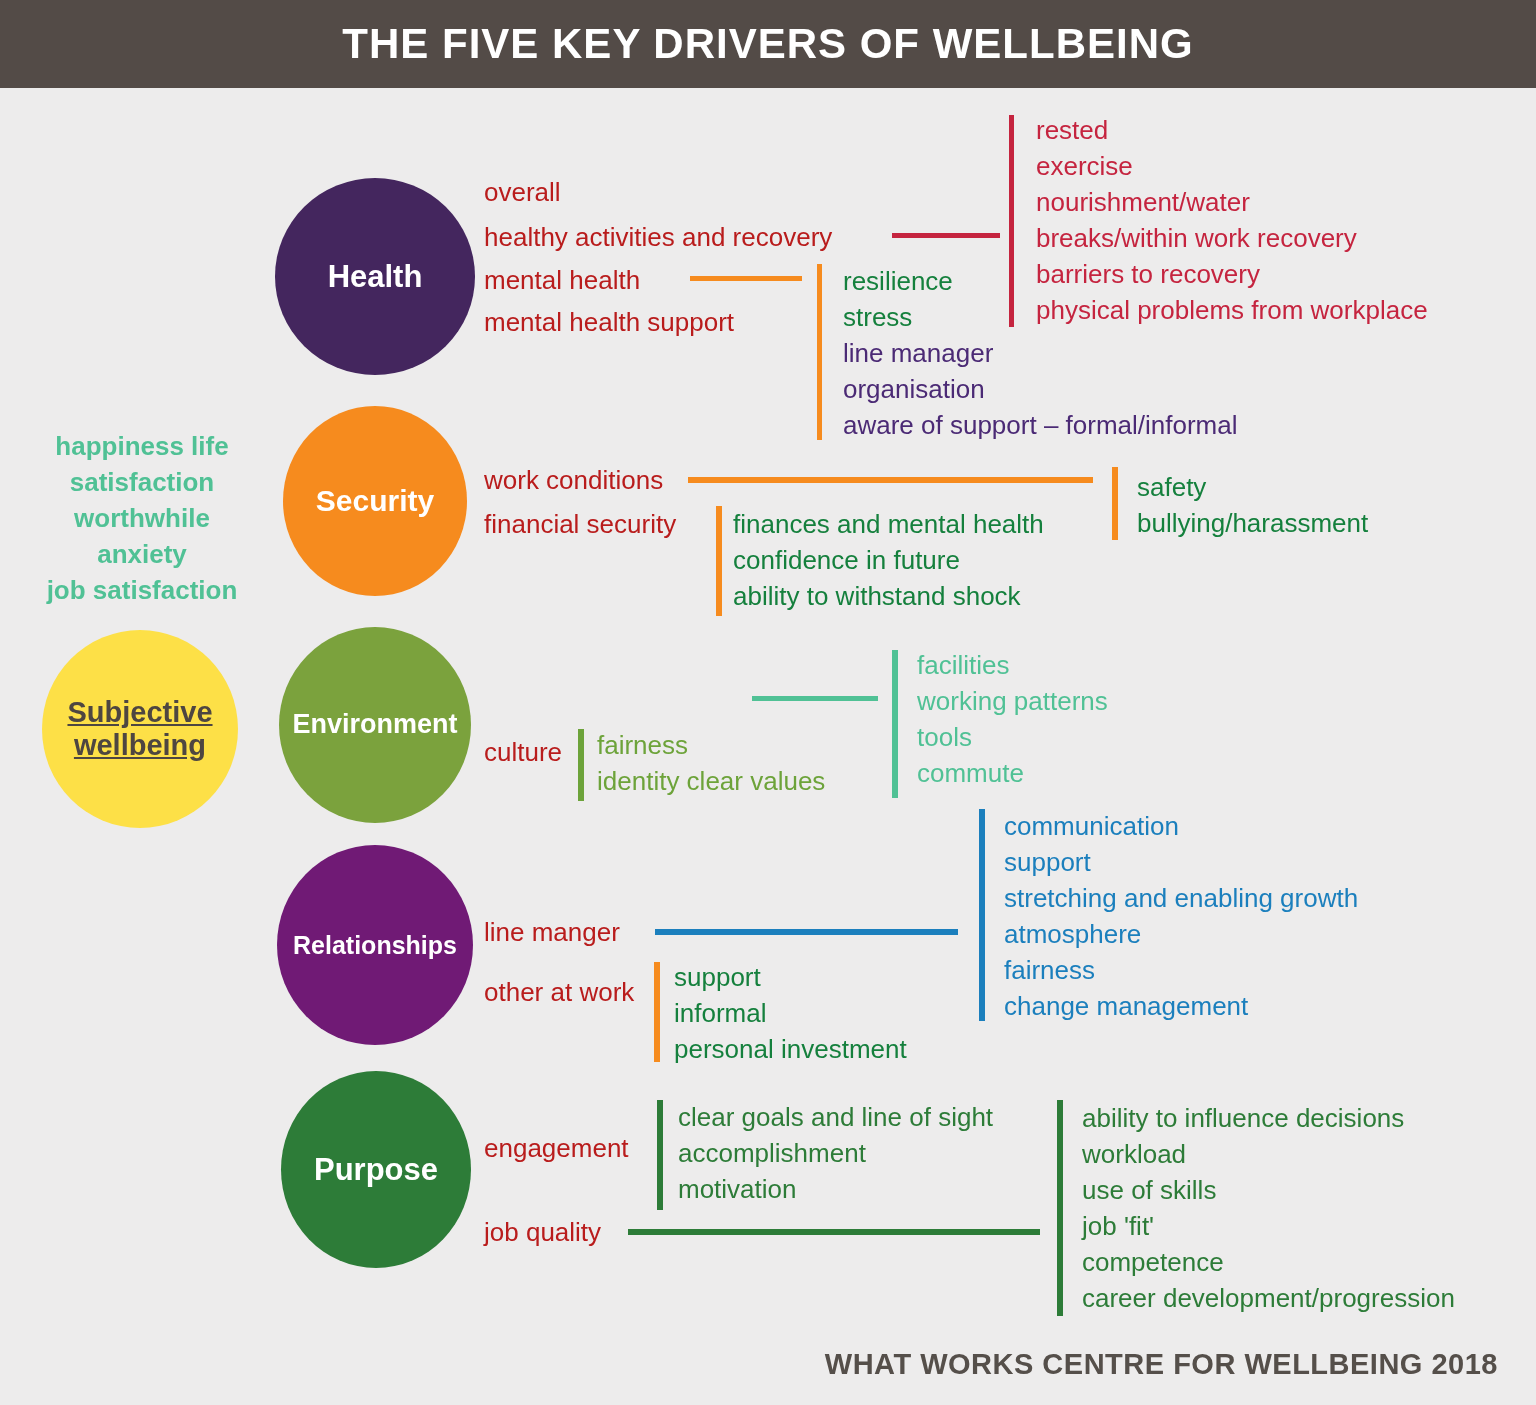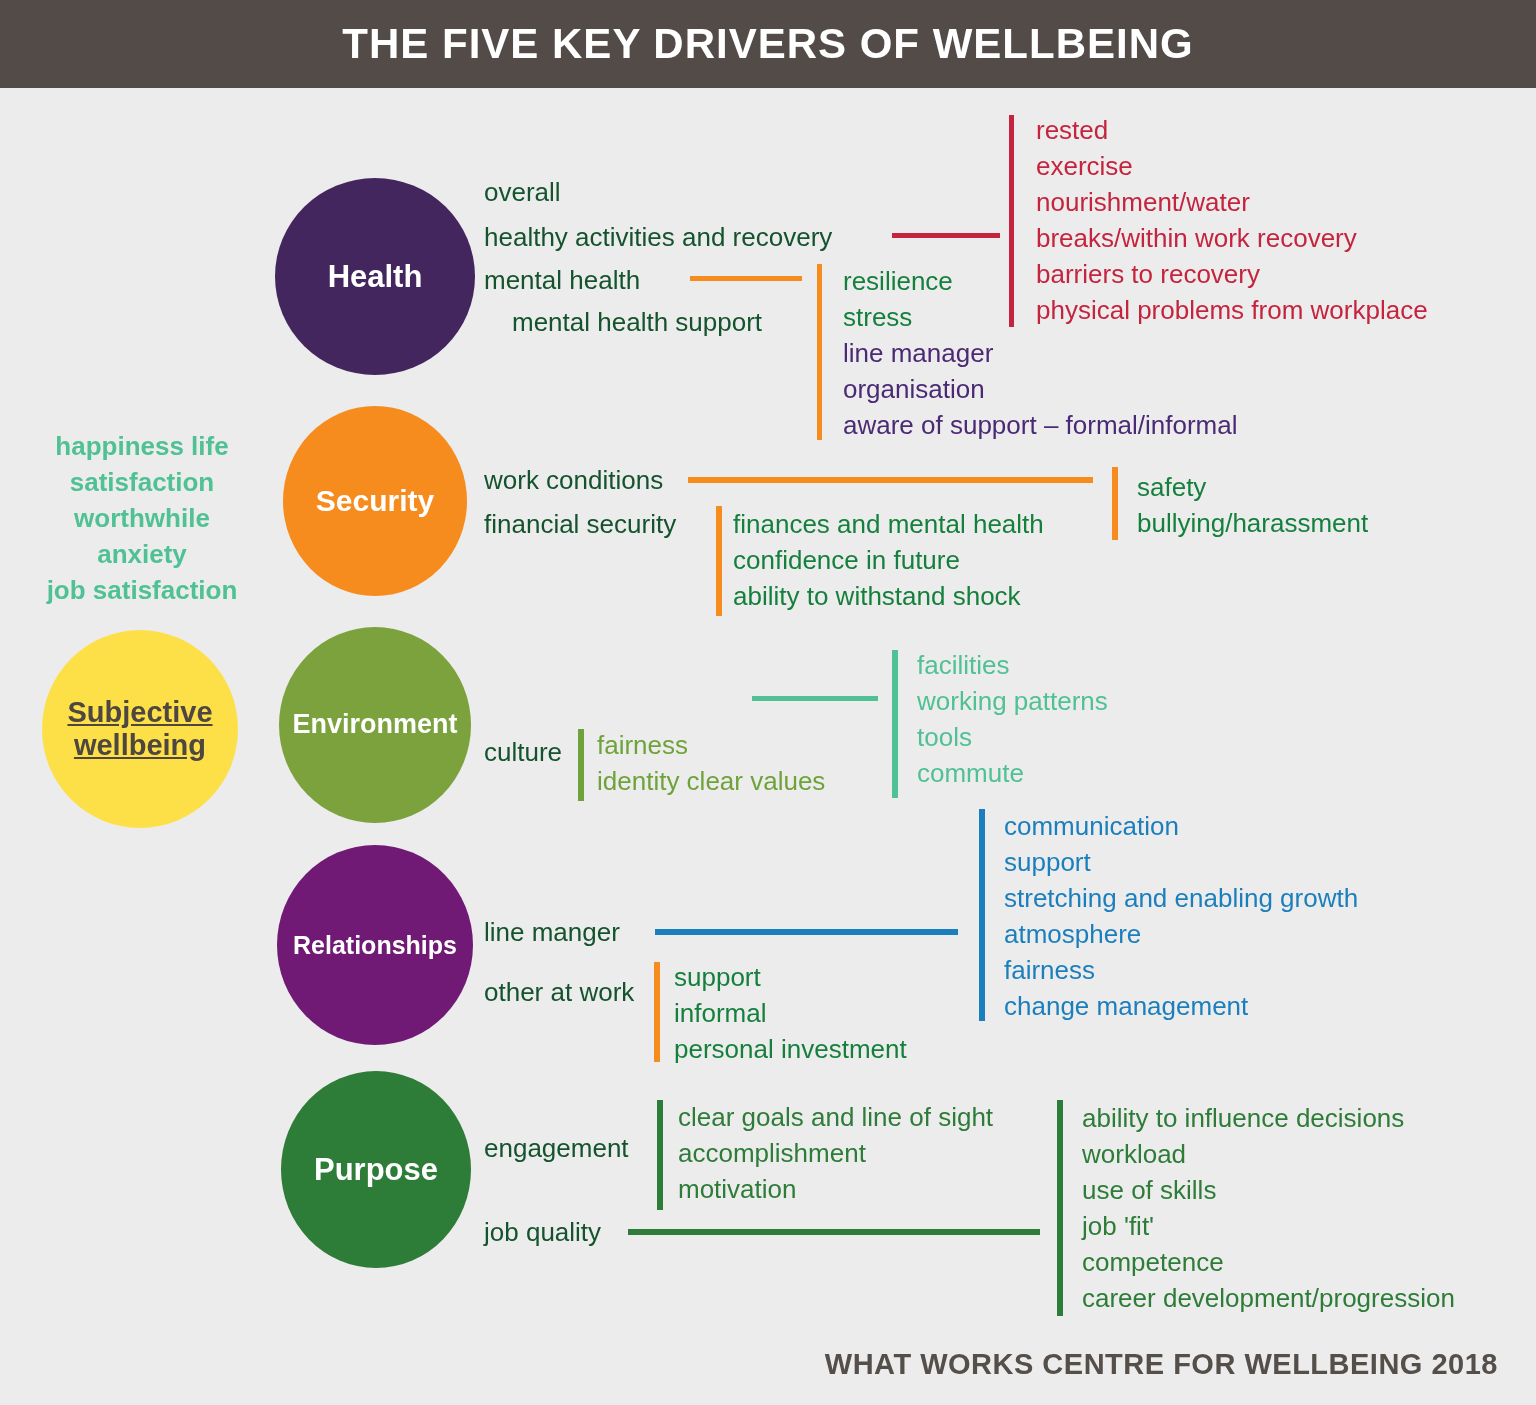--- a/index.html
+++ b/index.html
@@ -18,21 +18,21 @@
     font-family:"Liberation Sans", sans-serif;
   }
   
   .circle{
     position:absolute;border-radius:50%;
     display:flex;align-items:center;justify-content:center;
     color:#ffffff;font-weight:bold;text-align:center;line-height:1.15;
   }
   
   .glabel{
-    position:absolute;color:#14532d;font-size:26px;line-height:36px;
+    position:absolute;color:#b91c1c;font-size:26px;line-height:36px;
     white-space:nowrap;
   }
   
   .list{position:absolute;font-size:26px;line-height:36px;white-space:nowrap;}
   .list div{white-space:nowrap;}
   
   .hline{position:absolute;height:5px;}
   .vline{position:absolute;width:6px;}
   
   .t-red{color:#c5243f}
@@ -78,21 +78,21 @@
   <div class="circle" style="left:42px;top:630px;width:196px;height:198px;background:#fde047;color:#4e4641;font-size:29px;text-decoration:underline;">
     <div style="width:170px;">Subjective wellbeing</div>
   </div>
 
   <div class="circle" style="left:275px;top:178px;width:200px;height:197px;background:#44265e;font-size:31px;">
     <div>Health</div>
   </div>
   <div class="glabel" style="left:484px;top:174px;">overall</div>
   <div class="glabel" style="left:484px;top:219px;">healthy activities and recovery</div>
   <div class="glabel" style="left:484px;top:262px;">mental health</div>
-  <div class="glabel" style="left:484px;top:304px;margin-left:28px;">mental health support</div>
+  <div class="glabel" style="left:484px;top:304px;">mental health support</div>
 
   <div class="hline bg-red" style="left:892px;top:233px;width:108px;"></div>
   <div class="vline bg-red" style="left:1009px;top:115px;height:212px;width:5px;"></div>
   <div class="list t-red" style="left:1036px;top:112px;">
     <div>rested</div>
     <div>exercise</div>
     <div>nourishment/water</div>
     <div>breaks/within work recovery</div>
     <div>barriers to recovery</div>
     <div>physical problems from workplace</div>

